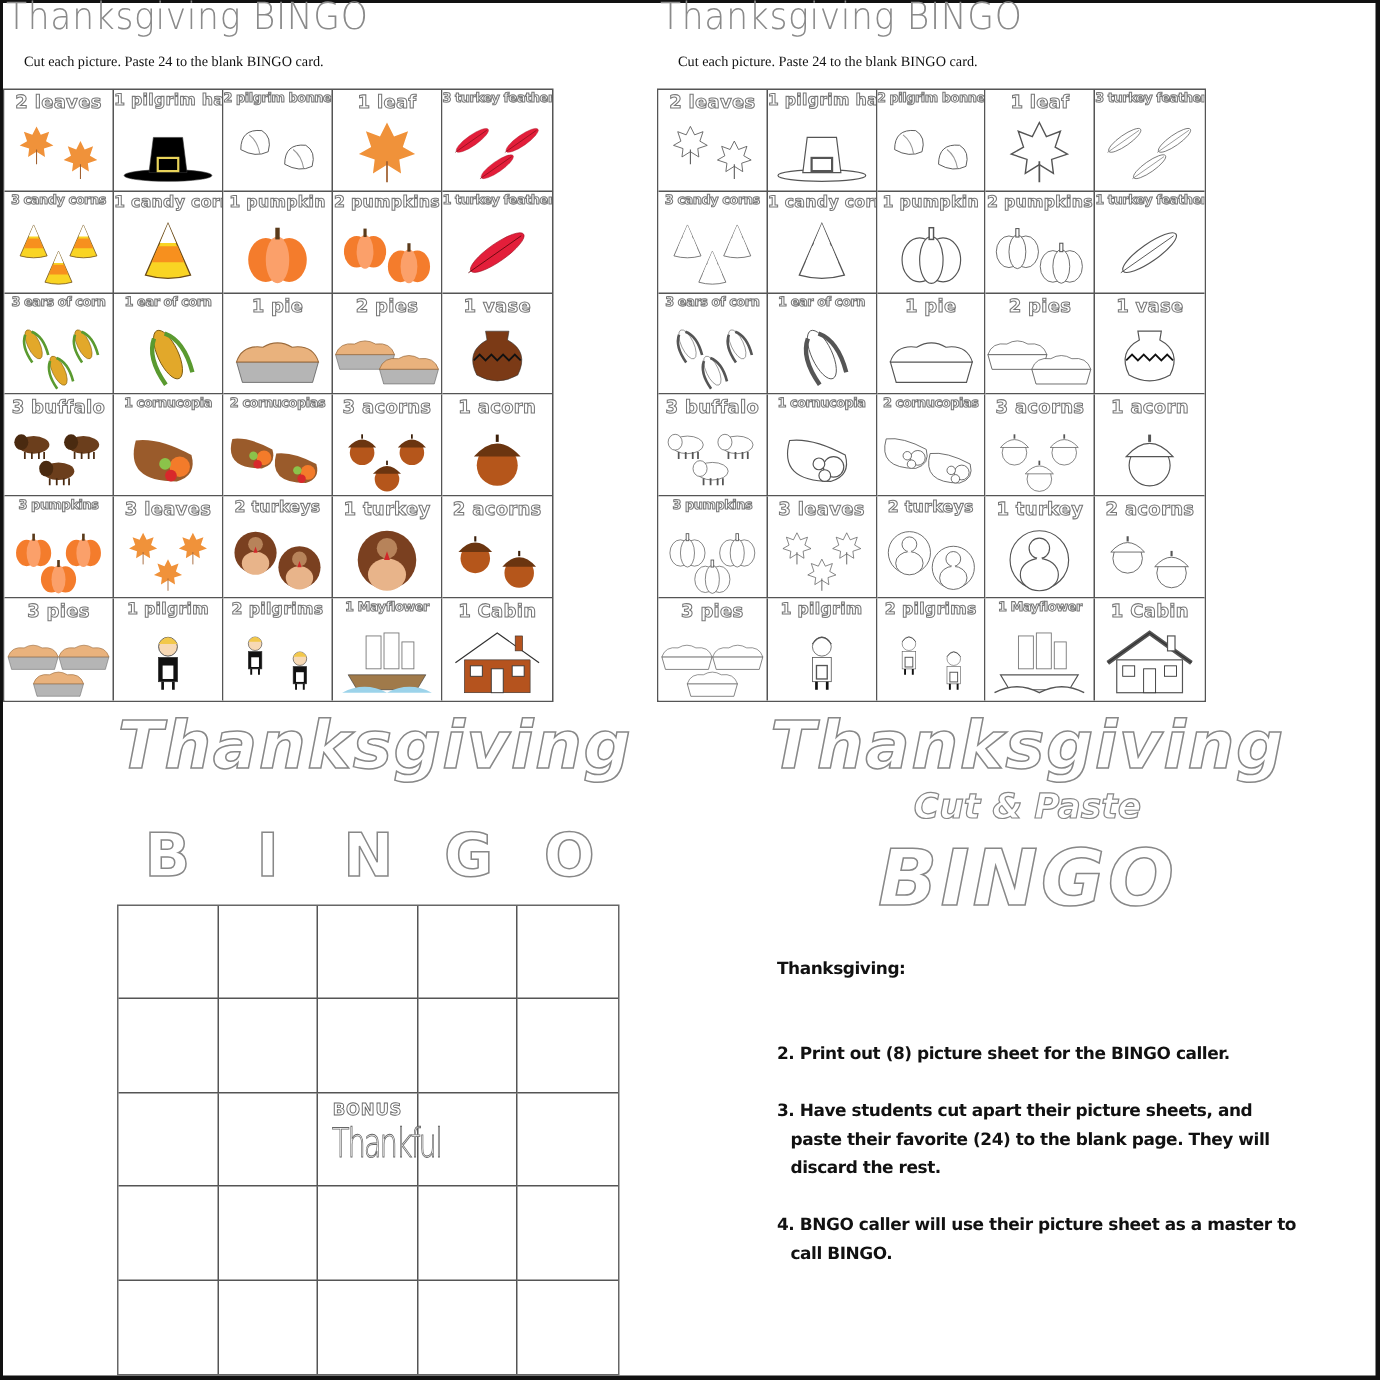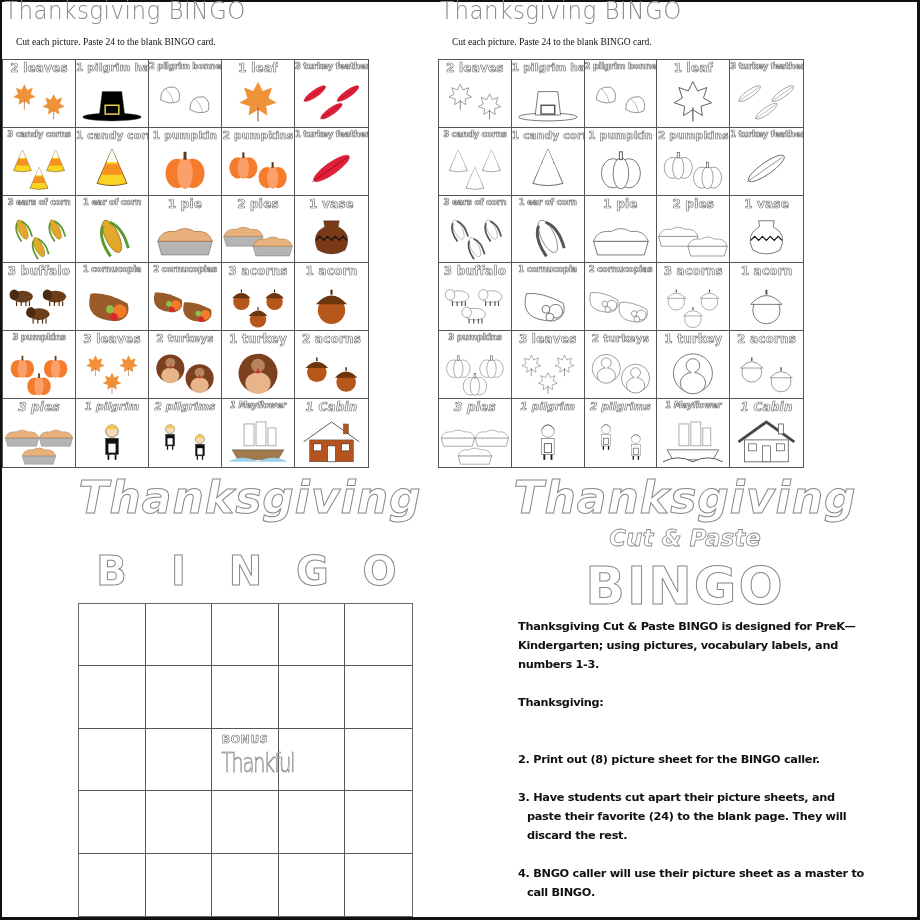--- a/index.html
+++ b/index.html
@@ -33,21 +33,21 @@
     grid-template-rows: repeat(6, 67.8px);
     border: 1px solid #555;
   }
   .sheet.left .grid { width: 367px; }
   .sheet.right .grid { width: 366px; }
   .cell {
     position: relative; border-right: 1px solid #555; border-bottom: 1px solid #555;
     overflow: hidden; background: #fff;
   }
   .cell:nth-child(5n) { border-right: none; }
-  .cell:nth-last-child(-n+5) { border-bottom: none; font-style: italic; }
+  .cell:nth-last-child(-n+5) { border-bottom: none; }
   .cell-label {
     position: absolute; top: 1px; left: 0; right: 0; text-align: center;
     font-family: "DejaVu Sans", sans-serif; font-weight: bold;
     color: #fff; white-space: nowrap;
     -webkit-text-stroke: 0.7px #777;
     letter-spacing: 0.2px;
   }
   .cell-label.sz-l { font-size: 12px; }
   .cell-label.sz-m { font-size: 10.5px; }
   .cell-label.sz-s { font-size: 8.6px; letter-spacing: -0.3px; }
@@ -95,21 +95,21 @@
     font-size: 44px; color: #fff; -webkit-text-stroke: 1px #888; letter-spacing: 1px;
   }
   .cover-sub {
     position: absolute; left: 505px; top: 525px; width: 360px; text-align: center;
     font-family: "DejaVu Sans", sans-serif; font-weight: bold; font-style: italic;
     font-size: 23px; color: #fff; -webkit-text-stroke: 0.8px #888;
   }
   .cover-bingo {
     position: absolute; left: 505px; top: 556px; width: 360px; text-align: center;
     font-family: "DejaVu Sans", sans-serif; font-weight: bold;
-    font-size: 52px; color: #fff; -webkit-text-stroke: 1px #888; letter-spacing: 2px;
+    font-size: 52px; color: #fff; -webkit-text-stroke: 1px #888; letter-spacing: 2px; font-style: italic;
   }
   .instructions {
     position: absolute; left: 518px; top: 617px; width: 350px;
     font-family: "DejaVu Sans", sans-serif; font-size: 11.3px; color: #111;
     line-height: 19px; font-weight: bold; letter-spacing: -0.3px;
   }
   .instructions p { margin: 0; }
   .instructions .gap { height: 19px; }
   .instructions .item { padding-left: 9px; text-indent: -9px; }
 </style>
@@ -1133,21 +1133,20 @@
       <div class="bcell"></div>
       <div class="bcell"></div>
     </div>
 </section>
 
 <section>
   <div class="cover-title">Thanksgiving</div>
   <div class="cover-sub">Cut &amp; Paste</div>
   <div class="cover-bingo">BINGO</div>
   <div class="instructions">
-    <p>Thanksgiving Cut &amp; Paste BINGO is designed for PreK— Kindergarten; using pictures, vocabulary labels, and numbers 1-3.</p>
     <div class="gap"></div>
     <p>Thanksgiving:</p>
     <div class="gap"></div>
     <div class="gap"></div>
     <p class="item">2. Print out (8) picture sheet for the BINGO caller.</p>
     <div class="gap"></div>
     <p class="item">3. Have students cut apart their picture sheets, and paste their favorite (24) to the blank page. They will discard the rest.</p>
     <div class="gap"></div>
     <p class="item">4. BNGO caller will use their picture sheet as a master to call BINGO.</p>
   </div>

